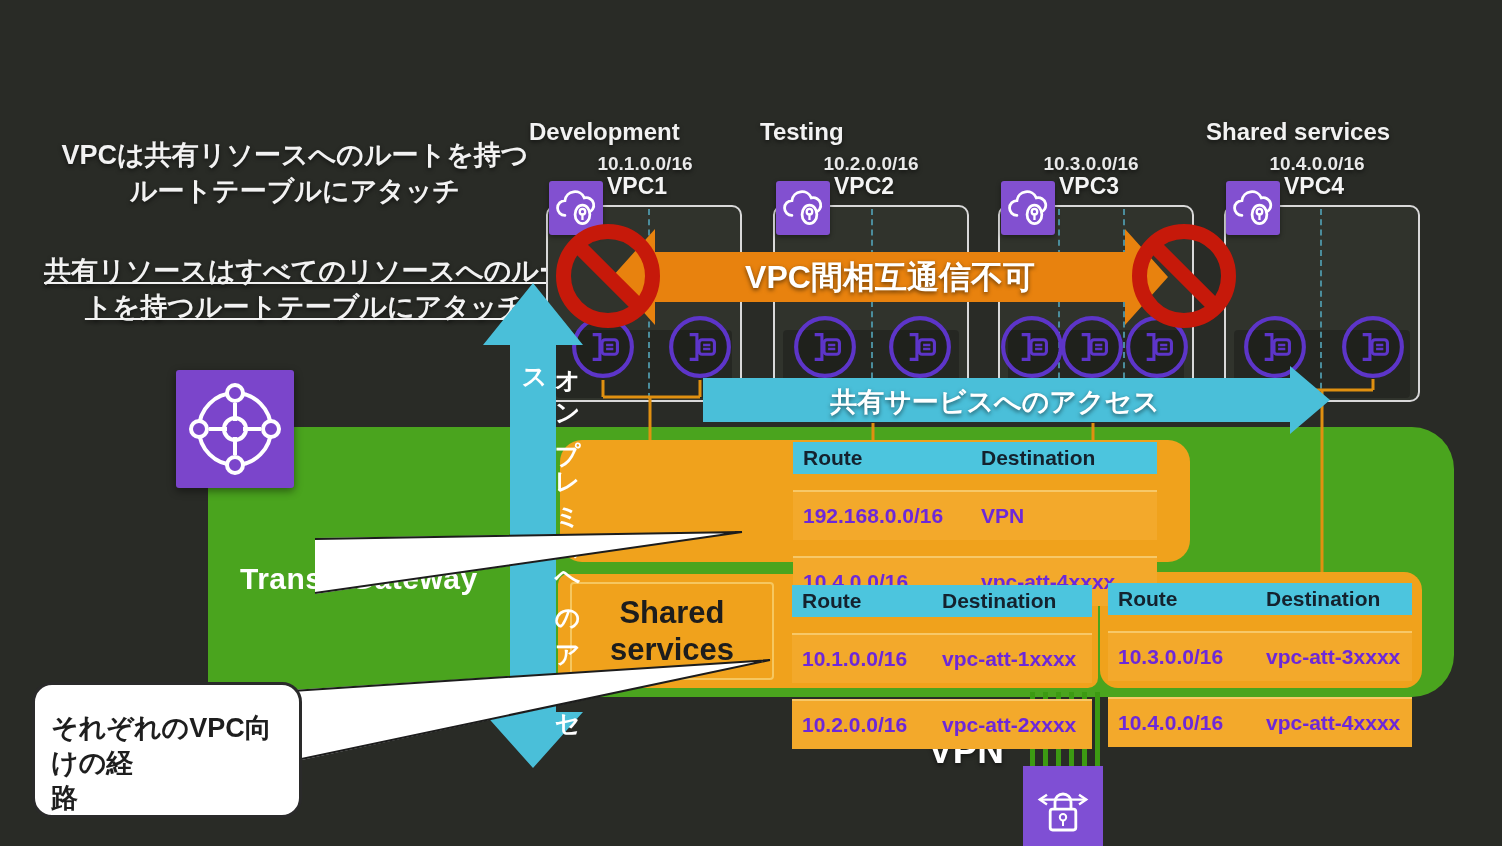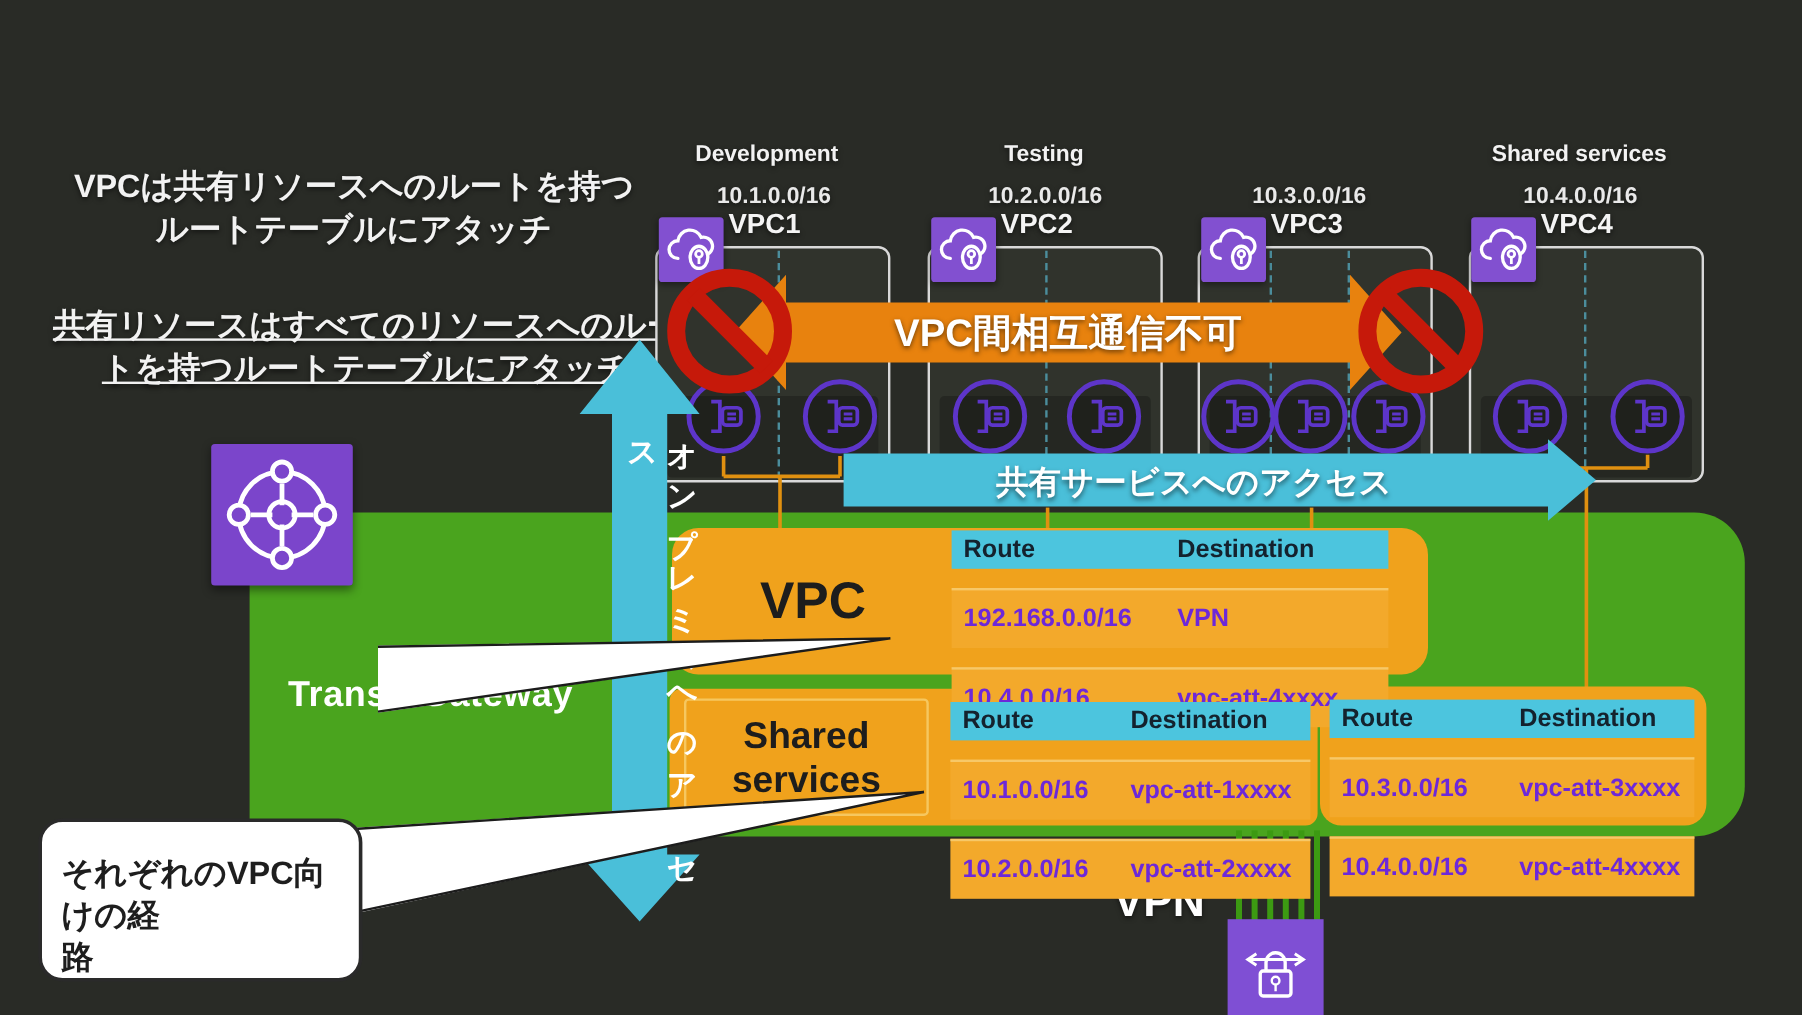--- a/index.html
+++ b/index.html
@@ -5,21 +5,21 @@
   html,body{margin:0;padding:0;background:#101010;}
   .stage{position:relative;width:1502px;height:846px;background:#292b26;overflow:hidden;
          font-family:"Liberation Sans","DejaVu Sans",sans-serif;}
   .abs{position:absolute;}
   .shadow{text-shadow:0 2px 4px rgba(0,0,0,.55);}
   .title{color:#f4f4f4;font-size:56px;font-weight:700;letter-spacing:1px;white-space:nowrap;}
   .note{color:#f2f2f2;font-size:27px;font-weight:700;line-height:1.32;white-space:pre-line;text-align:center;}
   .vpcbox{background:#30332c;border:2px solid #d9d9d9;border-radius:10px;box-sizing:border-box;z-index:2;}
   .subband{background:rgba(0,0,0,.22);border-radius:4px;z-index:2;}
   .divider{border-left:2px dashed #4b8d9c;z-index:2;}
-  .envlabel{color:#f2f2f2;font-size:19px;font-weight:700;text-align:center;z-index:2;}
+  .envlabel{color:#f2f2f2;font-size:24px;font-weight:700;z-index:2;}
   .cidrlabel{color:#e9e9e9;font-size:19px;font-weight:700;text-align:center;z-index:2;}
   .vpcname{color:#f4f4f4;font-size:23px;font-weight:700;z-index:3;}
   .cloudicon{width:54px;height:54px;background:#8250d0;border-radius:3px;z-index:3;
              display:flex;align-items:center;justify-content:center;box-shadow:0 2px 5px rgba(0,0,0,.4);}
   .endpoint{width:66px;height:66px;z-index:4;}
   .greenbox{background:#4aa41e;border-radius:14px 42px 42px 14px;z-index:5;}
   .tgwtext{color:#fff;font-size:30px;font-weight:700;z-index:5;letter-spacing:.5px;}
   .tgwicon{width:118px;height:118px;background:#7b45cb;border-radius:3px;z-index:5;
            display:flex;align-items:center;justify-content:center;box-shadow:0 3px 8px rgba(0,0,0,.45);}
   .orangebox{background:#f0a21c;z-index:7;box-sizing:border-box;}
@@ -211,21 +211,20 @@
   <svg class="abs" style="left:0;top:0;z-index:6;pointer-events:none;" width="1502" height="846">
     <g stroke="#e09010" stroke-width="3" fill="none">
       <path d="M603 380v17M700 380v17M603 397h97M650 397v46"></path>
       <path d="M873 423v20"></path>
       <path d="M1093 423v20"></path>
       <path d="M1275 379v11M1373 379v11M1275 390h98M1322 390v196"></path>
     </g>
   </svg>
 
   <div class="abs orangebox" style="left:560px;top:440px;width:630px;height:122px;border-radius:22px;"></div>
-  <div class="abs boxlabel" style="left:565px;top:477px;width:225px;font-size:43px;font-weight:600;">VPC</div>
 
   <div class="abs rtable" style="left:793px;top:442px;width:364px;--c1:178px;">
     <div class="rt-head">
       <span>Route</span>
       <span>Destination</span>
     </div>
     <div class="rt-row">
       <span>192.168.0.0/16</span>
       <span>VPN</span>
     </div>

